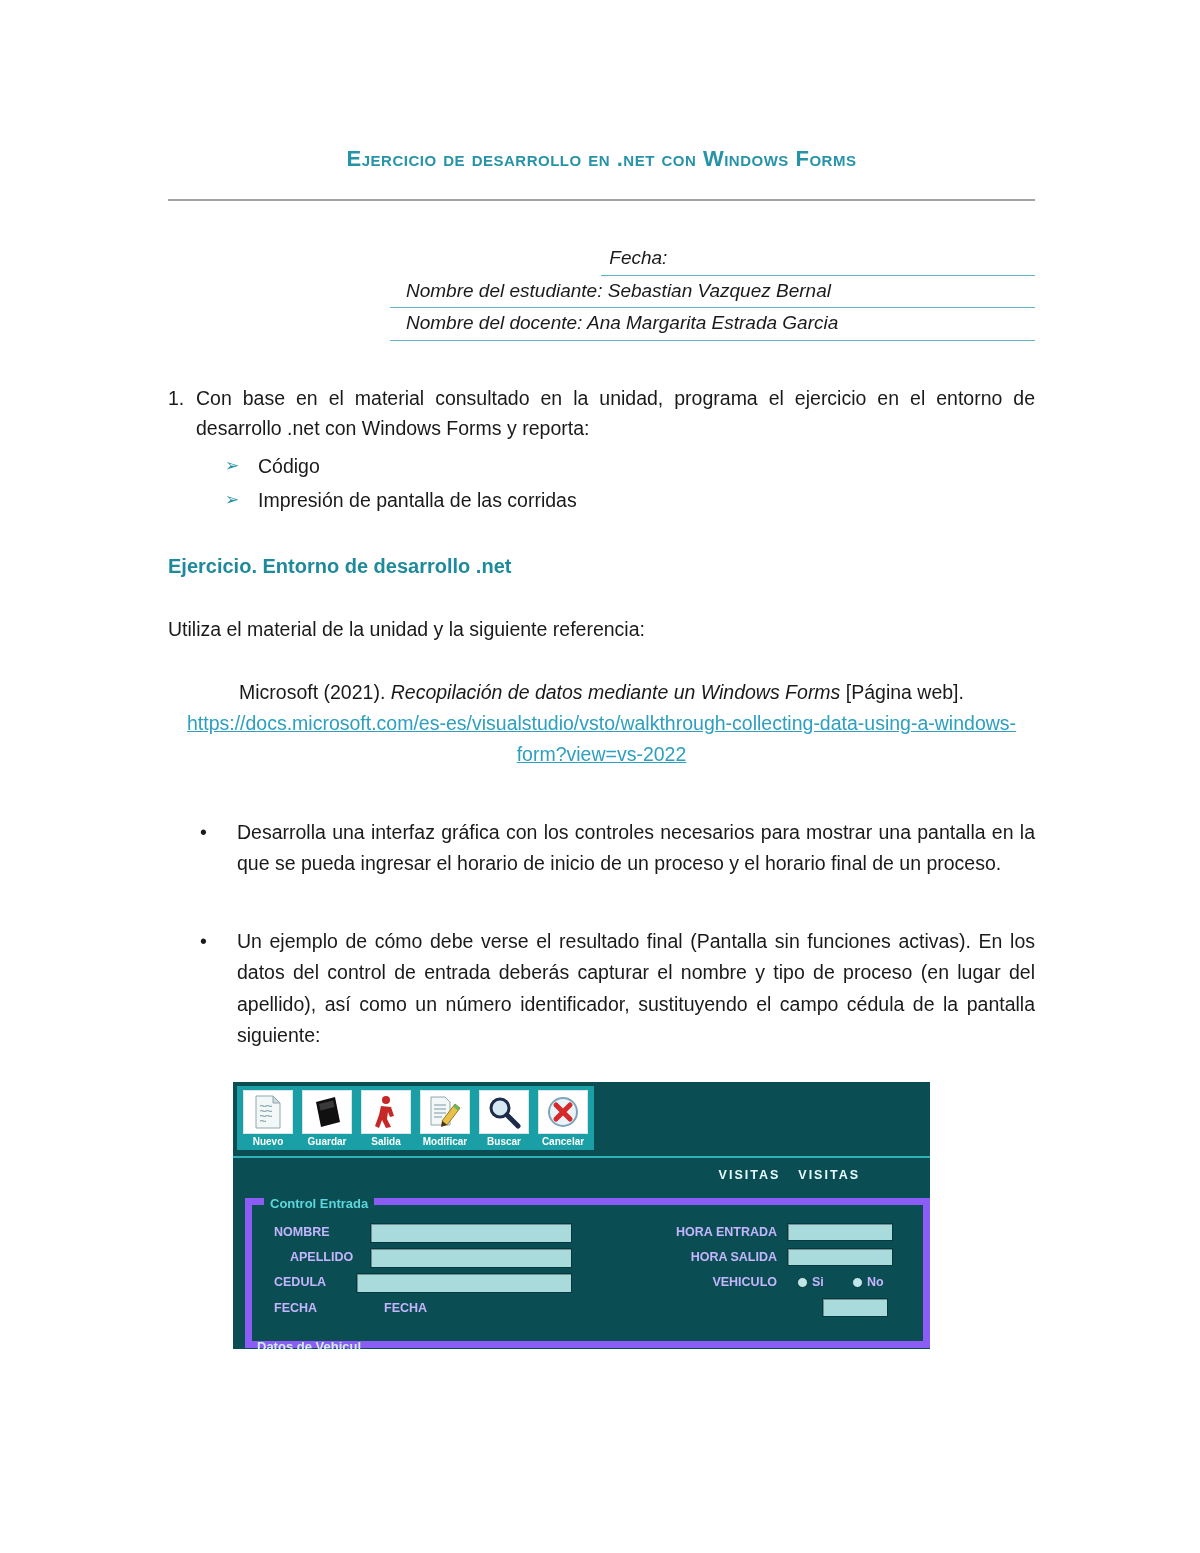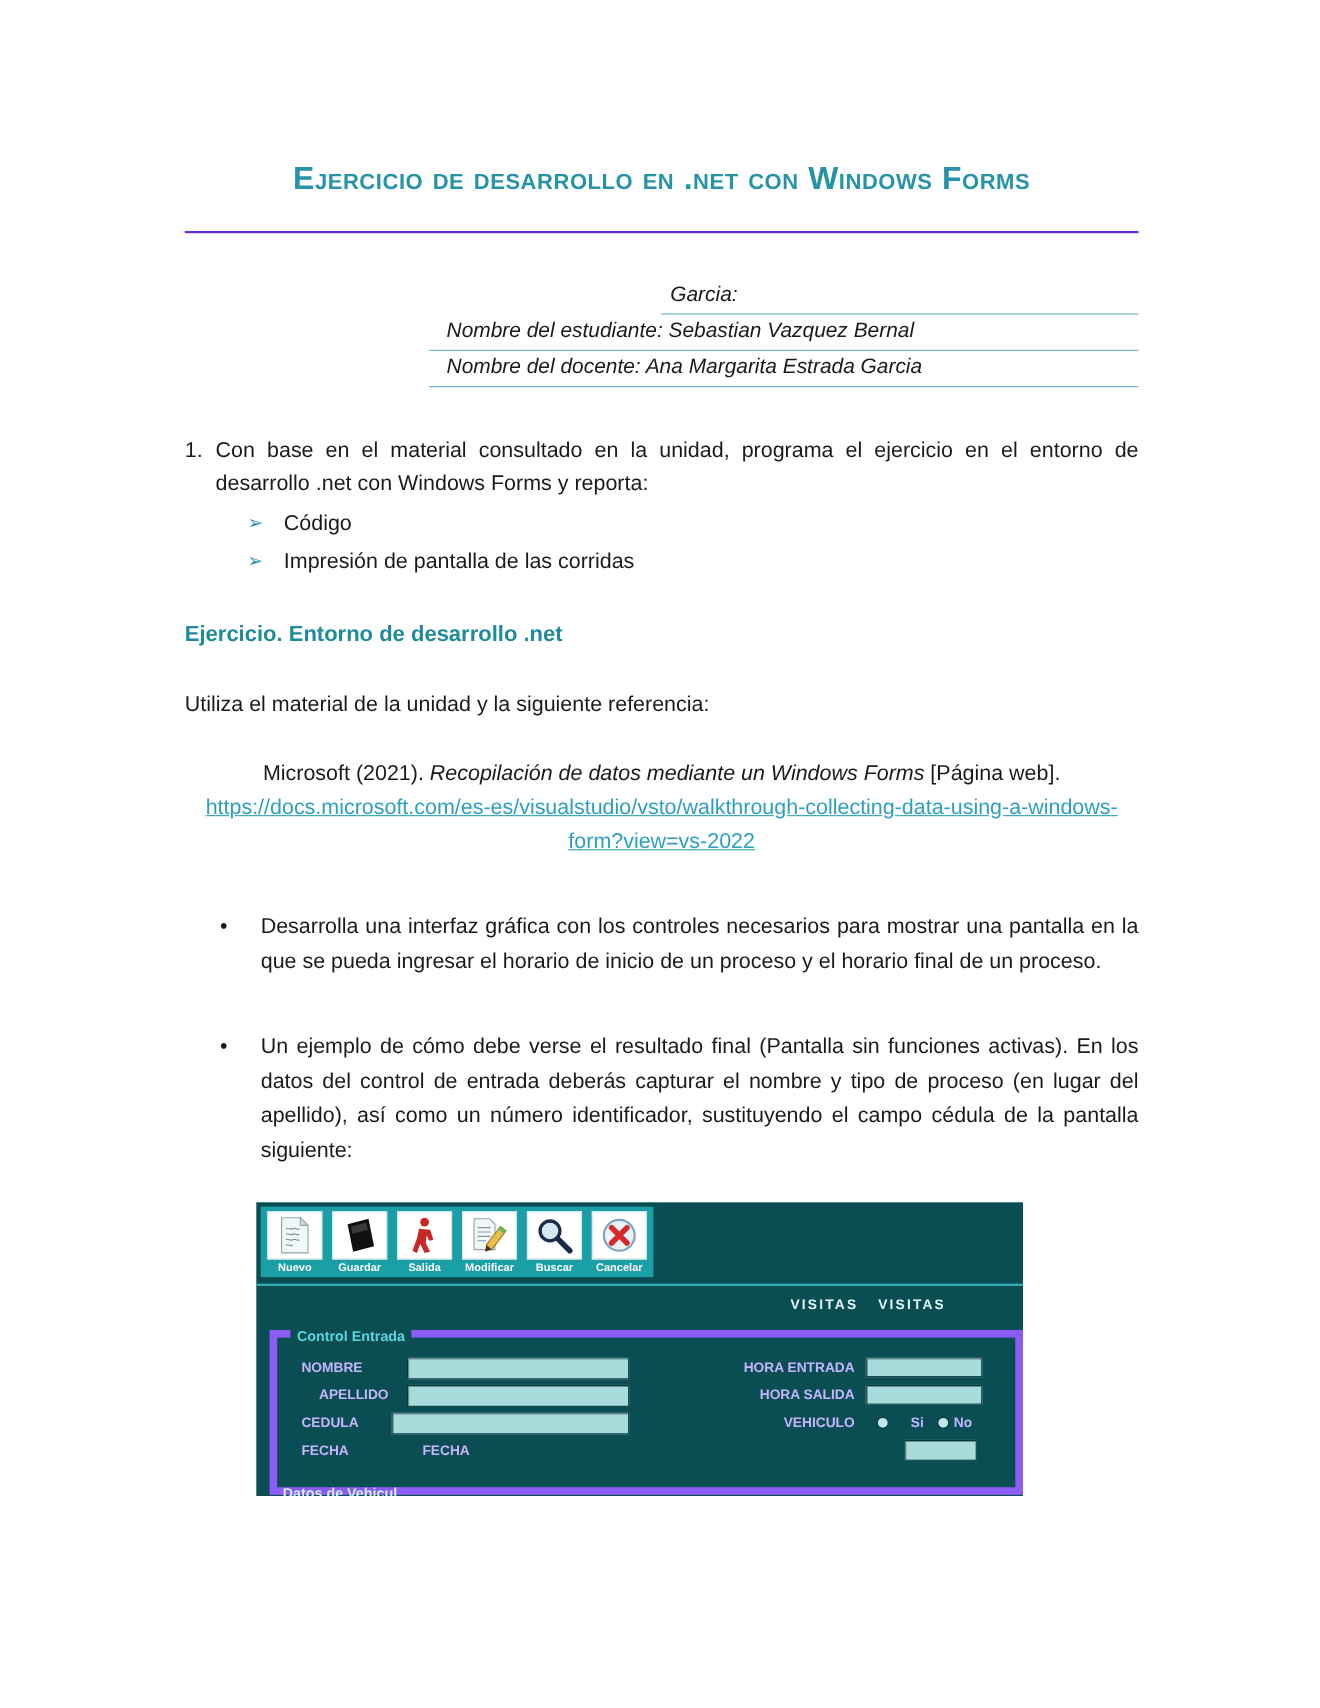--- a/index.html
+++ b/index.html
@@ -4,23 +4,23 @@
 <style>
   html,body { margin:0; padding:0; background:#ffffff; }
   .page {
     width:1200px; height:1553px; background:#ffffff; position:relative;
     overflow:hidden; font-family:"Liberation Sans", sans-serif; color:#1a1a1a;
   }
 
   
   .title {
     margin:142px 165px 0 168px; text-align:center;
-    color:#2793A9; font-weight:bold; font-size:29px;
+    color:#2793A9; font-weight:bold; font-size:22px;
     font-variant:small-caps; letter-spacing:0.5px; line-height:1.5;
-    padding-bottom:24px; border-bottom:2px solid #6d28d9;
+    padding-bottom:24px; border-bottom:2px solid #a3a3a3;
   }
   .fields { width:645px; margin:42px 165px 0 auto; font-style:italic; font-size:19px; line-height:1.3; }
   .frow { border-bottom:1px solid #5FB3C2; padding:3px 0 4px 16px; }
   .frow.first { width:66%; margin-left:auto; padding-left:8px; }
 
   .num-item { margin:42px 165px 0 168px; display:flex; font-size:19.5px; line-height:1.55; }
   .num { flex:0 0 28px; }
   .num-text { flex:1; text-align:justify; }
 
   .arrow-list { margin:8px 165px 0 225px; font-size:19.5px; line-height:1.5; }
@@ -58,21 +58,21 @@
   .wf-group2-title { position:absolute; left:24px; top:257px; color:#CFEFF2; font-weight:bold; font-size:13px; }
 </style>
 </head>
 <body>
 
 <div class="page">
 
   <div class="title">Ejercicio de desarrollo en .net con Windows Forms</div>
 
   <div class="fields">
-    <div class="frow first">Garcia:</div>
+    <div class="frow first">Fecha:</div>
     <div class="frow">Nombre del estudiante: Sebastian Vazquez Bernal</div>
     <div class="frow">Nombre del docente: Ana Margarita Estrada Garcia</div>
   </div>
 
   <div class="num-item">
     <span class="num">1.</span>
     <span class="num-text">Con base en el material consultado en la unidad, programa el ejercicio en el entorno de desarrollo .net  con Windows Forms y reporta:</span>
   </div>
 
   <div class="arrow-list">
@@ -191,21 +191,21 @@
       <div class="wf-label" style="left:132px; top:96px;">FECHA</div>
 
       <div class="wf-label r" style="left:390px; top:20px;">HORA ENTRADA</div>
       <div class="wf-input" style="left:535px; top:18px; width:104px; height:16px;"></div>
 
       <div class="wf-label r" style="left:390px; top:45px;">HORA SALIDA</div>
       <div class="wf-input" style="left:535px; top:43px; width:104px; height:16px;"></div>
 
       <div class="wf-label r" style="left:390px; top:70px;">VEHICULO</div>
       <div class="wf-radio" style="left:545px; top:72px;"></div>
-      <div class="wf-label" style="left:560px; top:70px;margin-left:16px;">Si</div>
+      <div class="wf-label" style="left:560px; top:70px;">Si</div>
       <div class="wf-radio" style="left:600px; top:72px;"></div>
       <div class="wf-label" style="left:615px; top:70px;">No</div>
 
       <div class="wf-input" style="left:570px; top:93px; width:64px; height:17px;"></div>
     </div>
 
     <div class="wf-group2-title">Datos de Vehicul</div>
   </div>
 
 </div>

